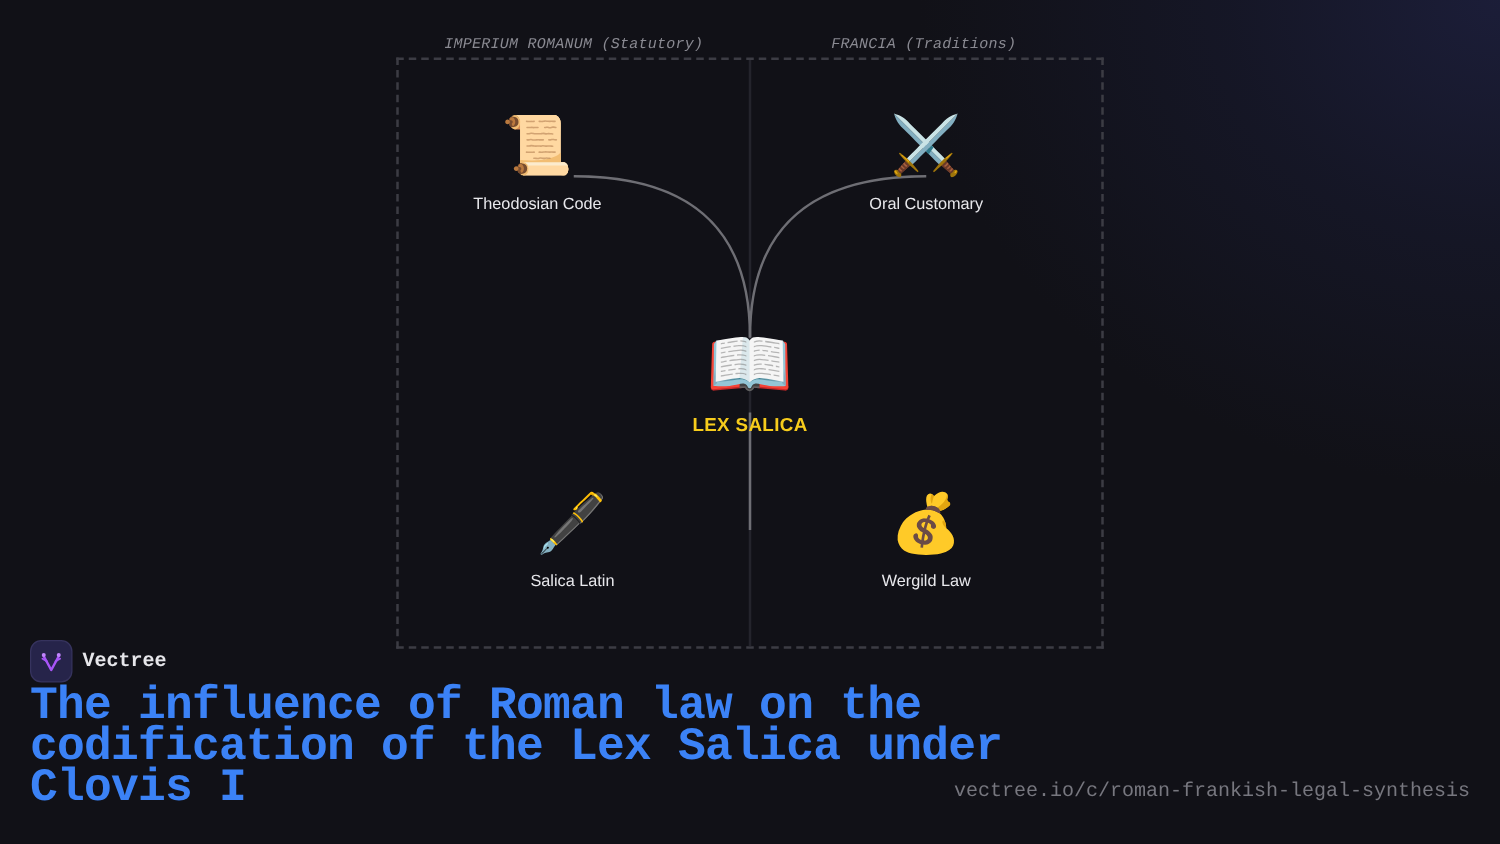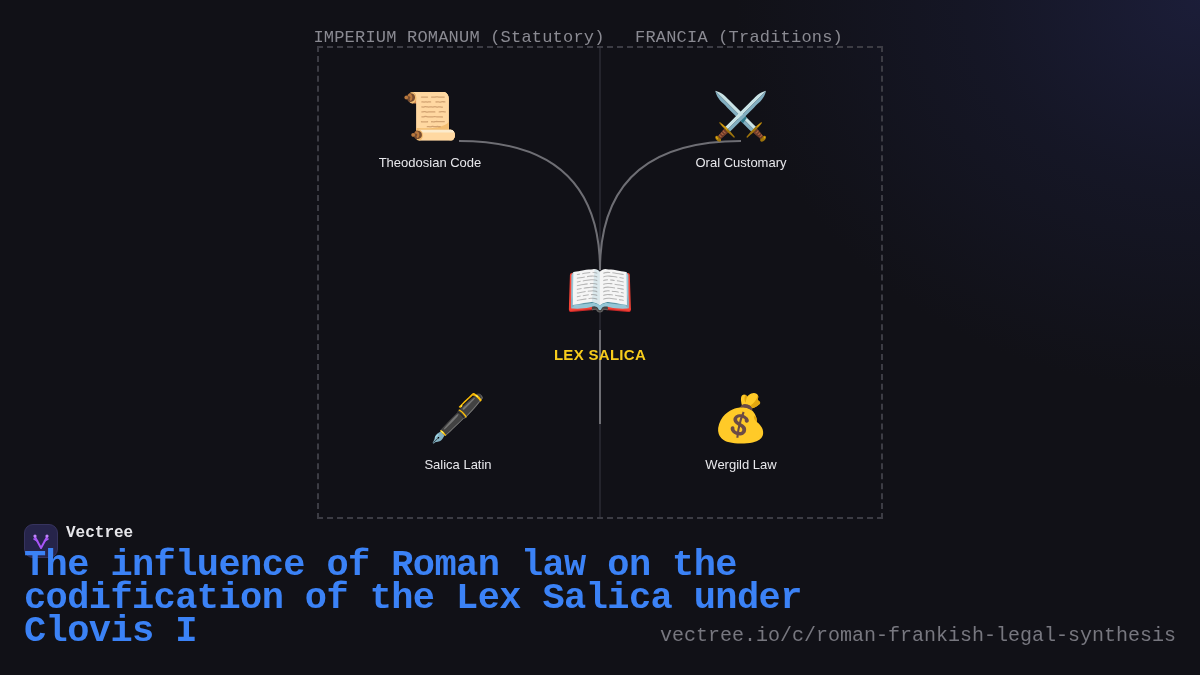--- a/index.html
+++ b/index.html
@@ -11,24 +11,25 @@
     }
     .bg-glow {
       position: absolute; inset: 0;
       background:
         radial-gradient(ellipse 620px 520px at 1200px 0px, rgba(28,30,58,0.95) 0%, rgba(24,26,48,0.6) 35%, rgba(17,17,23,0) 75%);
       pointer-events: none;
     }
     .zone-label {
       position: absolute; top: 28px;
       font-family: "Liberation Mono", monospace;
-      font-size: 17px; color: #8a8a92;
+      font-size: 12px; color: #8a8a92;
       letter-spacing: 0.2px;
       transform: translateX(-50%);
       white-space: nowrap;
+      font-style: italic;
     }
     .frame {
       position: absolute; left: 317px; top: 46px;
       width: 566px; height: 473px;
       border: 2px dashed #3c3c44;
     }
     .divider {
       position: absolute; left: 599px; top: 48px;
       width: 2px; height: 469px;
       background: #24242c;
@@ -40,46 +41,46 @@
     }
     .node .icon {
       display: block; font-size: 46px; line-height: 56px; height: 56px;
     }
     .node .label {
       display: block; margin-top: 11px;
       font-size: 13px; color: #e8e8ec;
     }
     .node.center .icon { font-size: 56px; line-height: 62px; height: 62px; }
     .node.center .label {
-      font-size: 15px; font-weight: bold; color: #f7cc1c; margin-top: 24px;
+      font-size: 15px; font-weight: bold; color: #f7cc1c; margin-top: 10px;
       letter-spacing: 0.3px;
     }
     .brand {
       position: absolute; left: 24px; top: 512px;
-      display: flex; gap: 8px; margin-top: 12px;
+      display: flex; align-items: center; gap: 8px;
     }
     .brand-logo {
       width: 34px; height: 34px; border-radius: 9px;
       background: #26244a; border: 1px solid #36335e;
       display: flex; align-items: center; justify-content: center;
     }
     .brand-name {
       font-family: "Liberation Mono", monospace;
       font-weight: bold; font-size: 16px; color: #e6e6ea;
     }
     .title {
       position: absolute; left: 24px; top: 549px; width: 820px;
       font-family: "Liberation Mono", monospace;
       font-weight: bold; font-size: 37px; line-height: 33px;
       color: #3b82f6; letter-spacing: -0.6px;
     }
     .url {
       position: absolute; right: 24px; top: 624px;
       font-family: "Liberation Mono", monospace;
-      font-size: 20px; color: #77777f;
+      font-size: 16px; color: #77777f;
     }
   </style>
 </head>
 <body>
 
 <div class="bg-glow"></div>
 
 <div class="zone-label" style="left:459px">IMPERIUM ROMANUM (Statutory)</div>
 <div class="zone-label" style="left:739px">FRANCIA (Traditions)</div>
 

